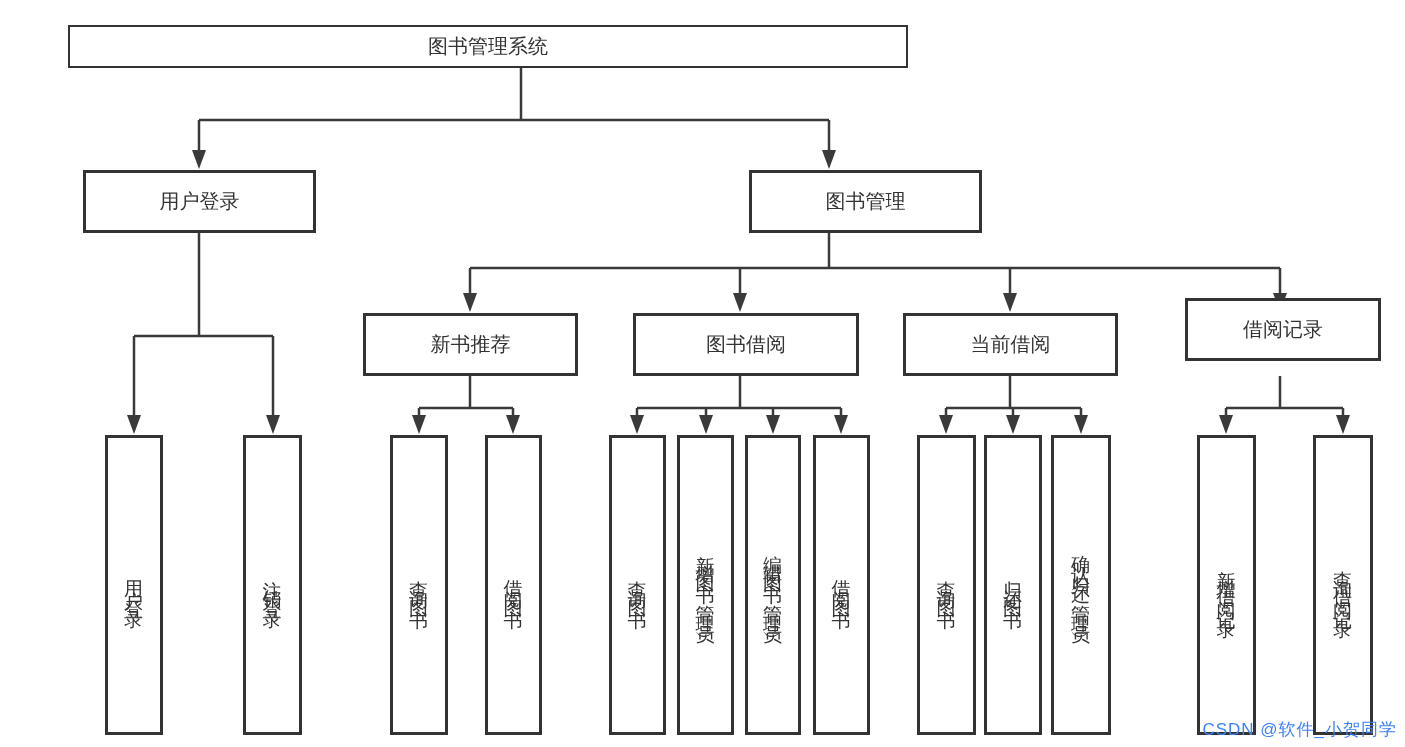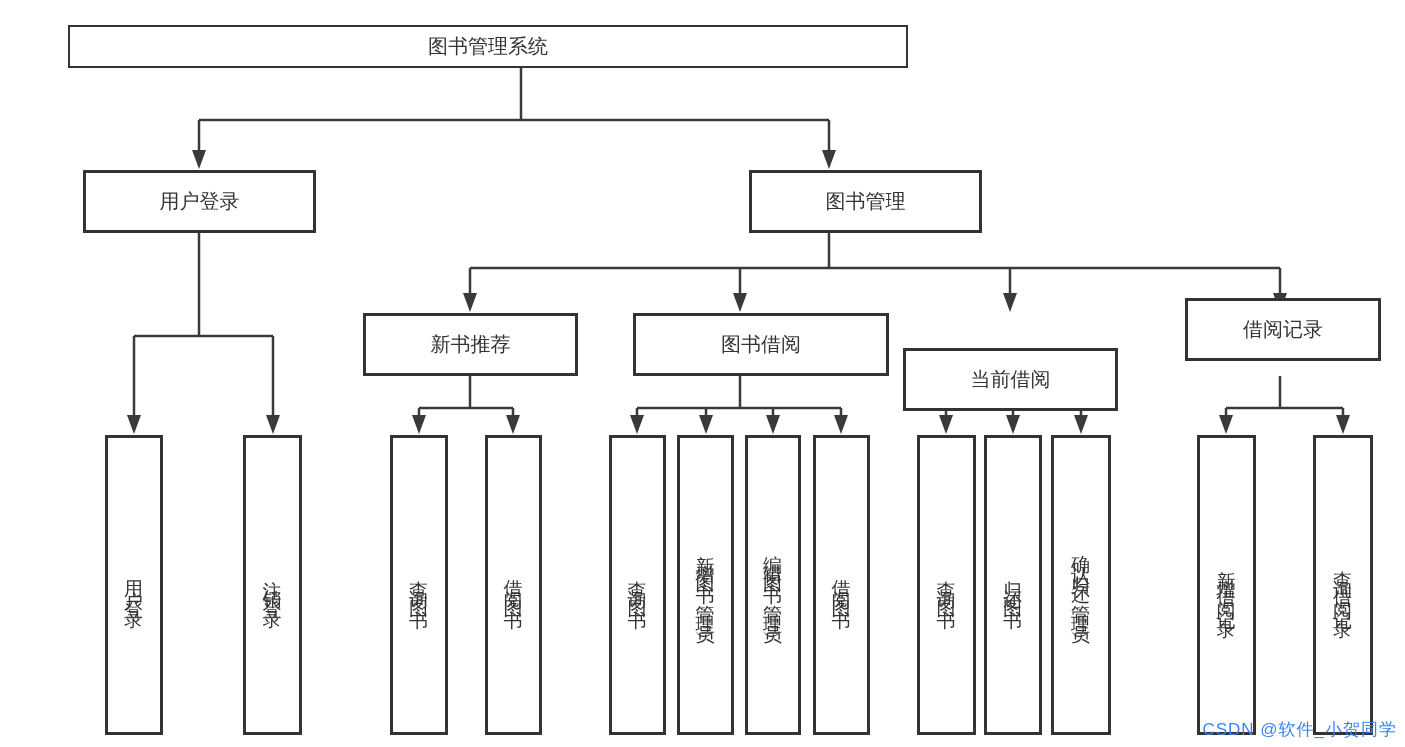--- a/index.html
+++ b/index.html
@@ -106,24 +106,24 @@
   <div class="node branch" style="left:83px;top:170px;width:233px;height:63px;">
     <span>用户登录</span>
   </div>
   <div class="node branch" style="left:749px;top:170px;width:233px;height:63px;">
     <span>图书管理</span>
   </div>
 
   <div class="node branch" style="left:363px;top:313px;width:215px;height:63px;text-align:center;">
     <span>新书推荐</span>
   </div>
-  <div class="node branch" style="left:633px;top:313px;width:256px;height:63px;">
+  <div class="node branch" style="left:633px;top:313px;width:226px;height:63px;">
     <span>图书借阅</span>
   </div>
-  <div class="node branch" style="left:903px;top:313px;width:215px;height:63px;margin-top:35px;">
+  <div class="node branch" style="left:903px;top:313px;width:215px;height:63px;">
     <span>当前借阅</span>
   </div>
   <div class="node branch" style="left:1173px;top:298px;width:196px;height:63px;margin-left:12px;">
     <span>借阅记录</span>
   </div>
 
   <div class="node leaf" style="left:105px;top:435px;width:58px;height:300px;">
     <span class="vtext">用户登录</span>
   </div>
   <div class="node leaf" style="left:243px;top:435px;width:59px;height:300px;">

